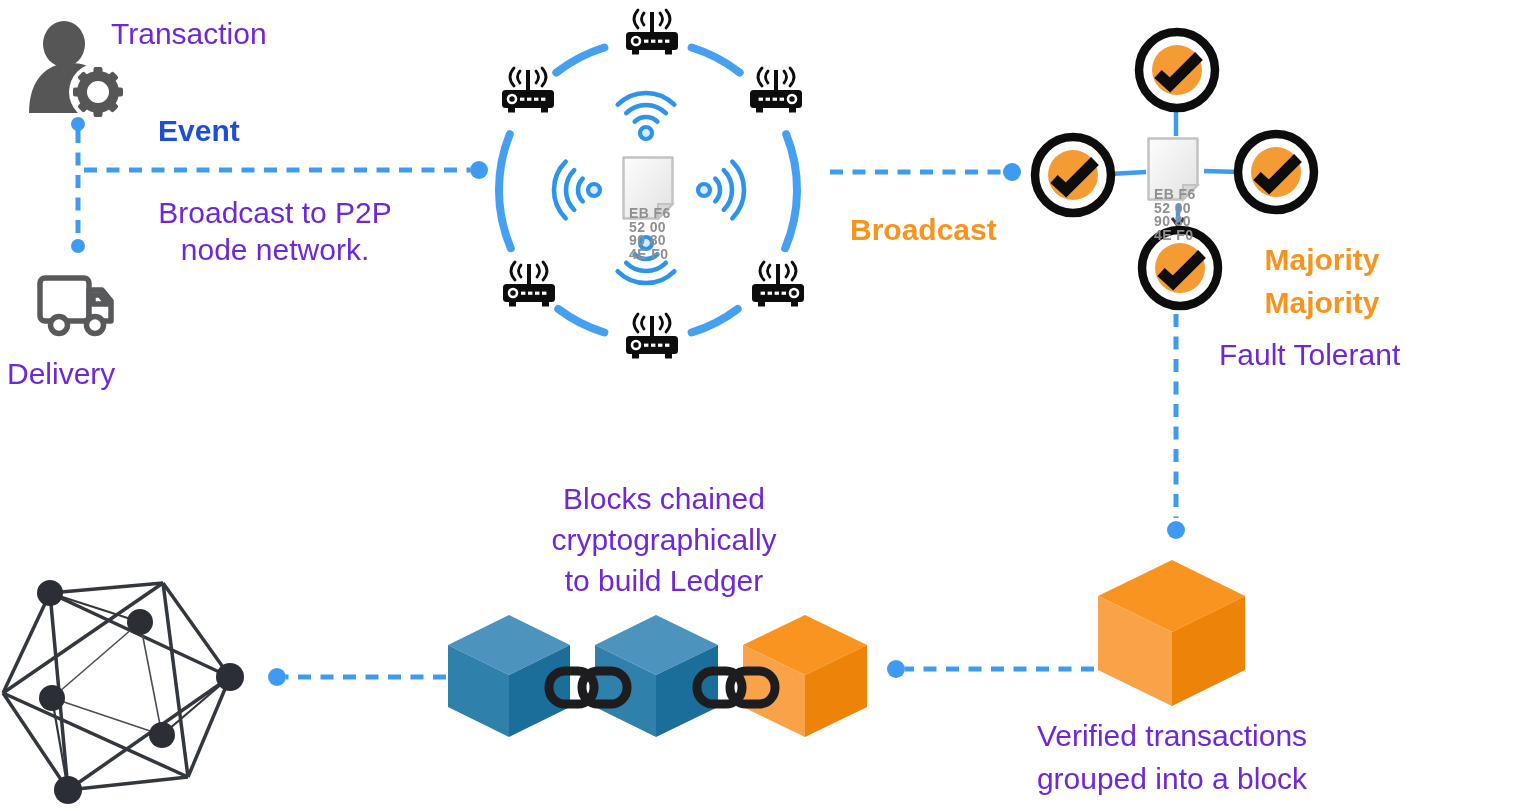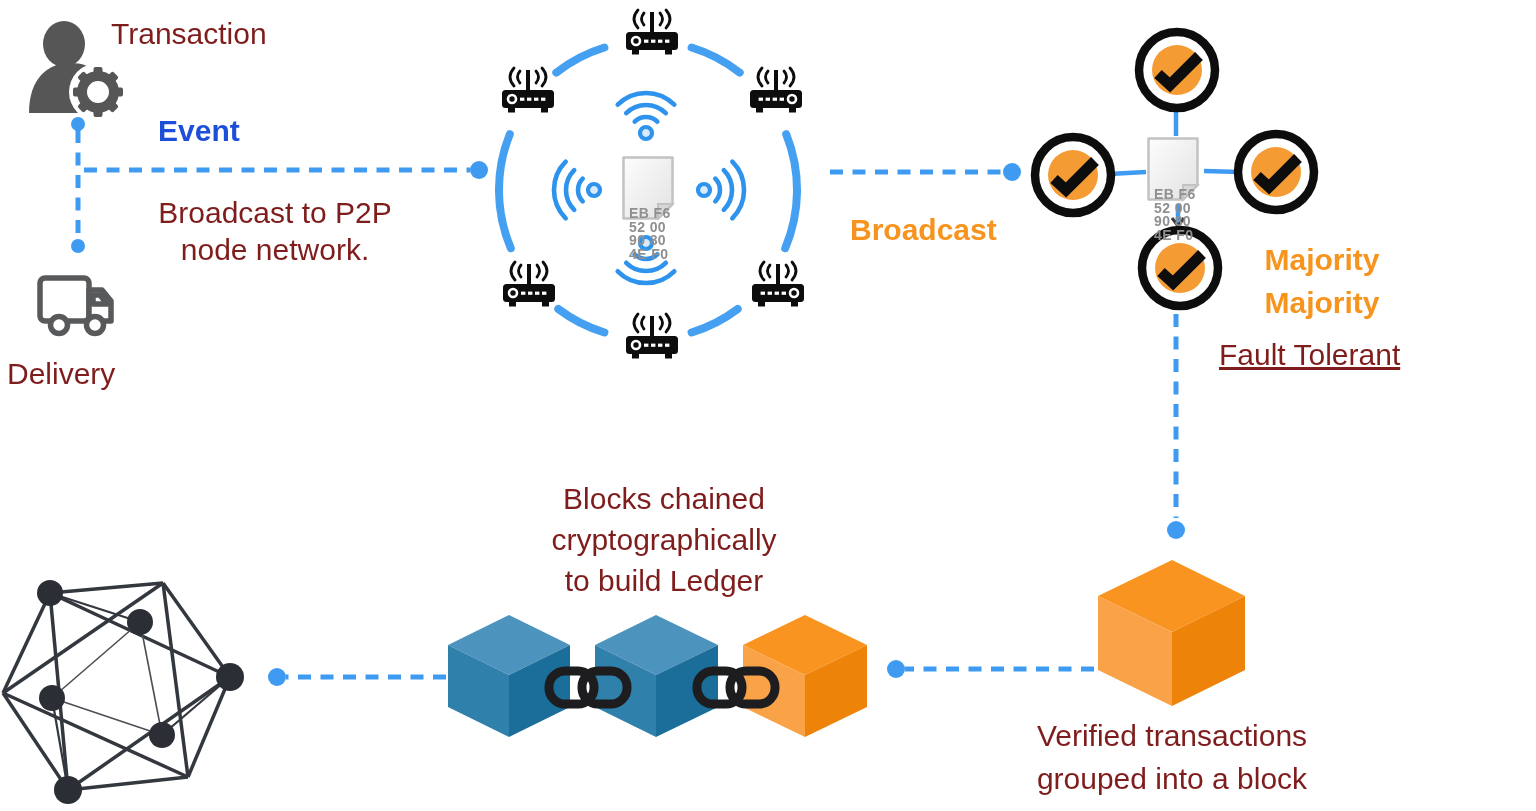--- a/index.html
+++ b/index.html
@@ -1,19 +1,19 @@
 <!DOCTYPE html>
 <html><head>
 <meta charset="utf-8">
 <style>
   html,body{margin:0;padding:0;background:#fff;}
   .stage{position:relative;width:1536px;height:811px;background:#ffffff;overflow:hidden;
          font-family:"Liberation Sans", sans-serif;}
   .layer{position:absolute;left:0;top:0;}
-  .txt{position:absolute;color:#7f1d1d;font-size:30px;line-height:37px;white-space:nowrap;}
+  .txt{position:absolute;color:#6d28d9;font-size:30px;line-height:37px;white-space:nowrap;}
   .bold{font-weight:bold;}
   .blue{color:#1d4ed8;}
   .orange{color:#F7941E;}
   .center{text-align:center;}
   .hexdoc{position:absolute;color:#8F8F8F;font-size:14px;line-height:13.5px;
           letter-spacing:0.4px;overflow:hidden;white-space:nowrap;font-weight:bold;margin-top:46px;}
 </style>
 </head>
 <body>
 
@@ -228,21 +228,21 @@
   <div class="txt" style="left:7px;top:355px;">Delivery</div>
 
   <div class="txt bold orange" style="left:850px;top:211px;">Broadcast</div>
 
 
   <div class="txt bold orange center" style="left:1232px;top:238px;width:180px;line-height:43px;">
     <div>Majority</div>
     <div>Majority</div>
   </div>
 
-  <div class="txt" style="left:1219px;top:336px;text-decoration:underline;">Fault Tolerant</div>
+  <div class="txt" style="left:1219px;top:336px;">Fault Tolerant</div>
 
   <div class="txt center" style="left:1012px;top:714px;width:320px;line-height:43px;">
     <div>Verified transactions</div>
     <div>grouped into a block</div>
   </div>
 
   <div class="txt center" style="left:518px;top:478px;width:292px;line-height:41px;">
     <div>Blocks chained</div>
     <div>cryptographically</div>
     <div>to build Ledger</div>

